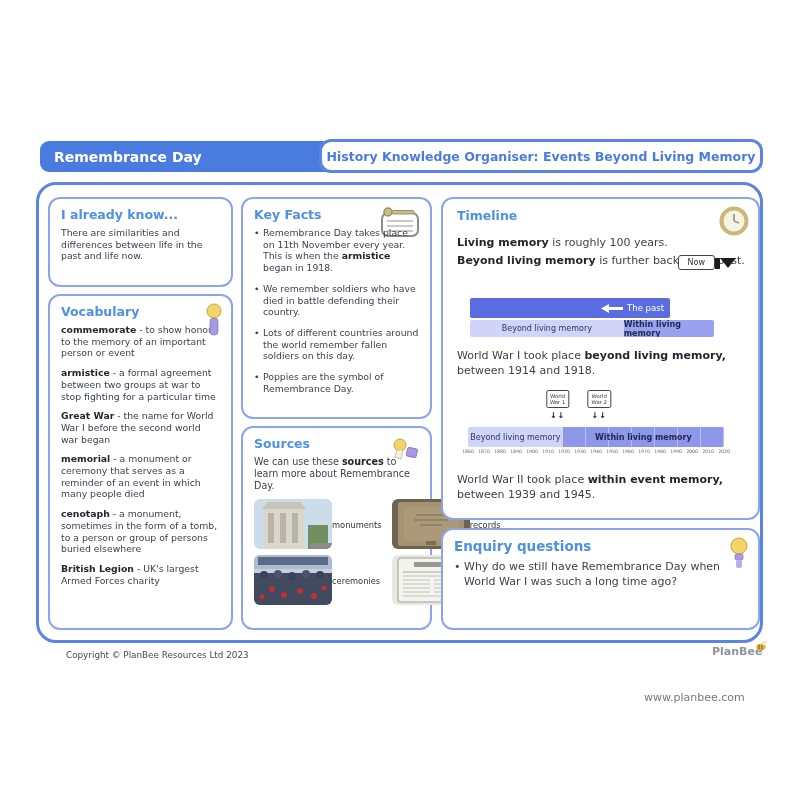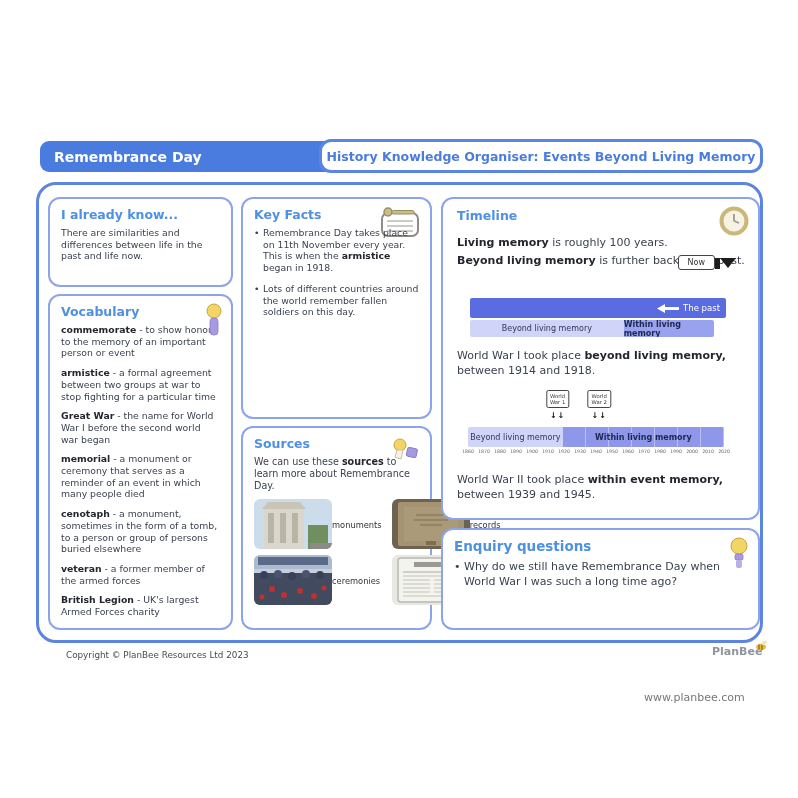--- a/index.html
+++ b/index.html
@@ -48,21 +48,21 @@
   .bx-enquiry{left:441px;top:528px;width:319px;height:102px;}
   .tl-title{position:absolute;left:14px;top:9px;}
   .tl-line{position:absolute;left:14px;font-size:11px;line-height:1.3;color:#3b4250;}
   .tl-line b{font-size:11px;}
   .now-wrap{position:absolute;right:22px;top:56px;display:flex;flex-direction:row;align-items:center;}
   .now-box{border:1.6px solid #444;border-radius:3px;background:#fff;font-size:8px;
            padding:2px 9px;color:#333;}
   .arrow-stem{width:5px;height:11px;background:#1c1c1c;margin-top:2px;}
   .arrow-head{width:0;height:0;border-left:8px solid transparent;border-right:8px solid transparent;
               border-top:10px solid #1c1c1c;}
-  .bar1{position:absolute;left:27px;top:99px;width:256px;height:20px;background:#5a6ce0;
+  .bar1{position:absolute;left:27px;top:99px;width:200px;height:20px;background:#5a6ce0;
         border-radius:2px;display:flex;align-items:center;justify-content:flex-end;
         color:#fff;font-size:8.5px;padding-right:6px;box-sizing:border-box;gap:4px;}
   .bar2{position:absolute;left:27px;top:121px;width:244px;height:17px;display:flex;border-radius:2px;overflow:hidden;}
   .seg-light{background:#cfd4f8;color:#2e3560;font-size:8px;display:flex;align-items:center;justify-content:center;}
   .seg-mid{background:#99a2ee;color:#1f2650;font-size:8px;display:flex;align-items:center;justify-content:center;font-weight:bold;}
   .ww-text{position:absolute;left:14px;width:292px;font-size:11px;line-height:1.35;}
   .marker-box{position:absolute;transform:translateX(-50%);border:1.2px solid #444;border-radius:2px;
               background:#fff;font-size:5.3px;line-height:1.15;text-align:center;padding:2px 3px;color:#333;white-space:pre-line;}
   .marker-arrows{position:absolute;transform:translateX(-50%);font-size:8px;font-weight:bold;
                  color:#111;letter-spacing:1px;}
@@ -107,40 +107,41 @@
         <rect x="4" y="15" width="8" height="17" rx="3.5" fill="#a89ae0" stroke="#8a7cc8" stroke-width="0.8"></rect>
       </svg>
     </span>
     <div class="box-title">Vocabulary</div>
     <div>
         <div class="vocab-entry"><b>commemorate</b> - to show honour to the memory of an important person or event</div>
         <div class="vocab-entry"><b>armistice</b> - a formal agreement between two groups at war to stop fighting for a particular time</div>
         <div class="vocab-entry"><b>Great War</b> - the name for World War I before the second world war began</div>
         <div class="vocab-entry"><b>memorial</b> - a monument or ceremony that serves as a reminder of an event in which many people died</div>
         <div class="vocab-entry"><b>cenotaph</b> - a monument, sometimes in the form of a tomb, to a person or group of persons buried elsewhere</div>
-        <div class="vocab-entry"><b>veteran</b> - a former member of the armed forces</div>
         <div class="vocab-entry"><b>British Legion</b> - UK's largest Armed Forces charity</div>
       </div>
   </div>
 
   <div class="box bx-facts">
     <span class="corner-ico">
       <svg width="42" height="32" viewBox="0 0 42 32">
         <rect x="3" y="7" width="36" height="23" rx="6" fill="#fff" stroke="#8d8d85" stroke-width="2"></rect>
         <line x1="8" y1="15" x2="34" y2="15" stroke="#bfbfb8" stroke-width="1.6"></line>
         <line x1="8" y1="20" x2="34" y2="20" stroke="#bfbfb8" stroke-width="1.6"></line>
         <line x1="8" y1="25" x2="34" y2="25" stroke="#bfbfb8" stroke-width="1.6"></line>
         <circle cx="9" cy="6" r="4" fill="#c9bd8a" stroke="#9a8f60" stroke-width="1.5"></circle>
         <rect x="13" y="4.5" width="22" height="3.5" rx="1.5" fill="#c9bd8a" stroke="#9a8f60" stroke-width="1"></rect>
       </svg>
     </span>
     <div class="box-title">Key Facts</div>
     <ul class="facts-list">
         <li>Remembrance Day takes place on 11th November every year. This is when the <b>armistice</b> began in 1918.</li>
+        <li>We remember soldiers who have died in battle defending their country.</li>
         <li>Lots of different countries around the world remember fallen soldiers on this day.</li>
+        <li>Poppies are the symbol of Remembrance Day.</li>
       </ul>
   </div>
 
   <div class="box bx-sources">
     <span class="corner-ico">
       <svg width="34" height="34" viewBox="0 0 34 34">
         <circle cx="13" cy="10" r="6" fill="#f2d568" stroke="#caa53a" stroke-width="1"></circle>
         <path d="M10 15 L16 15 L14 24 L8 22 Z" fill="#f7f2e2" stroke="#c9c2a4" stroke-width="1"></path>
         <rect x="20" y="13" width="10" height="9" rx="2" fill="#a89ae0" stroke="#8a7cc8" stroke-width="1" transform="rotate(12 25 17)"></rect>
       </svg>

